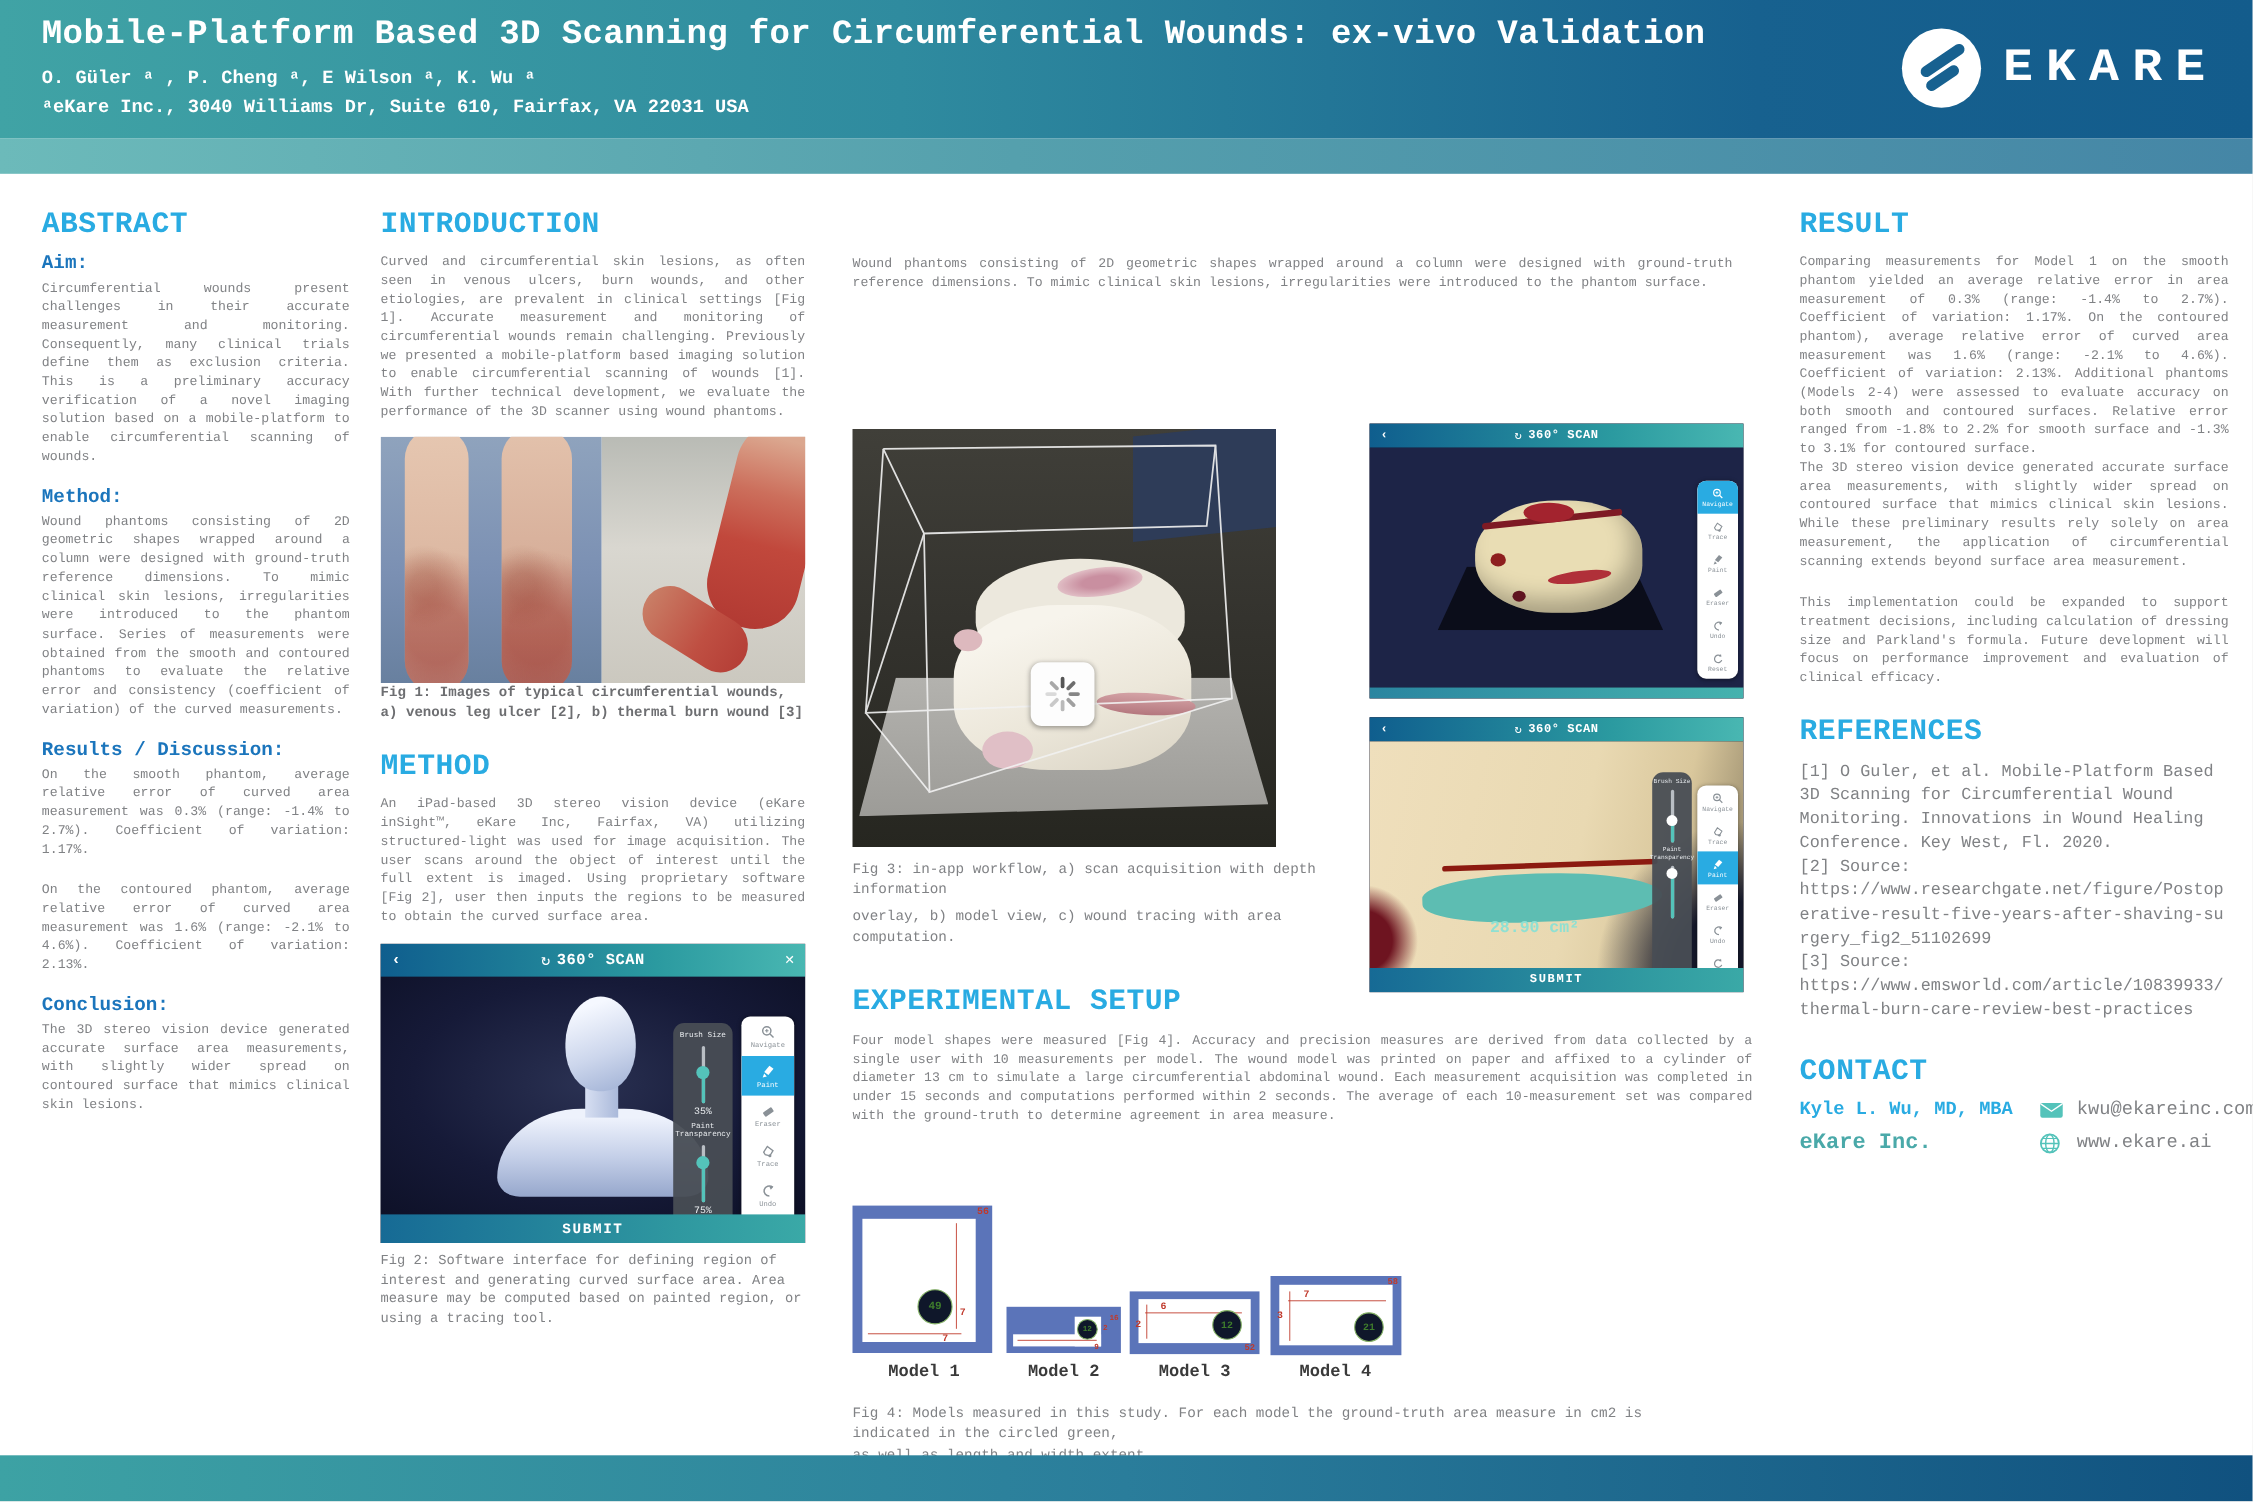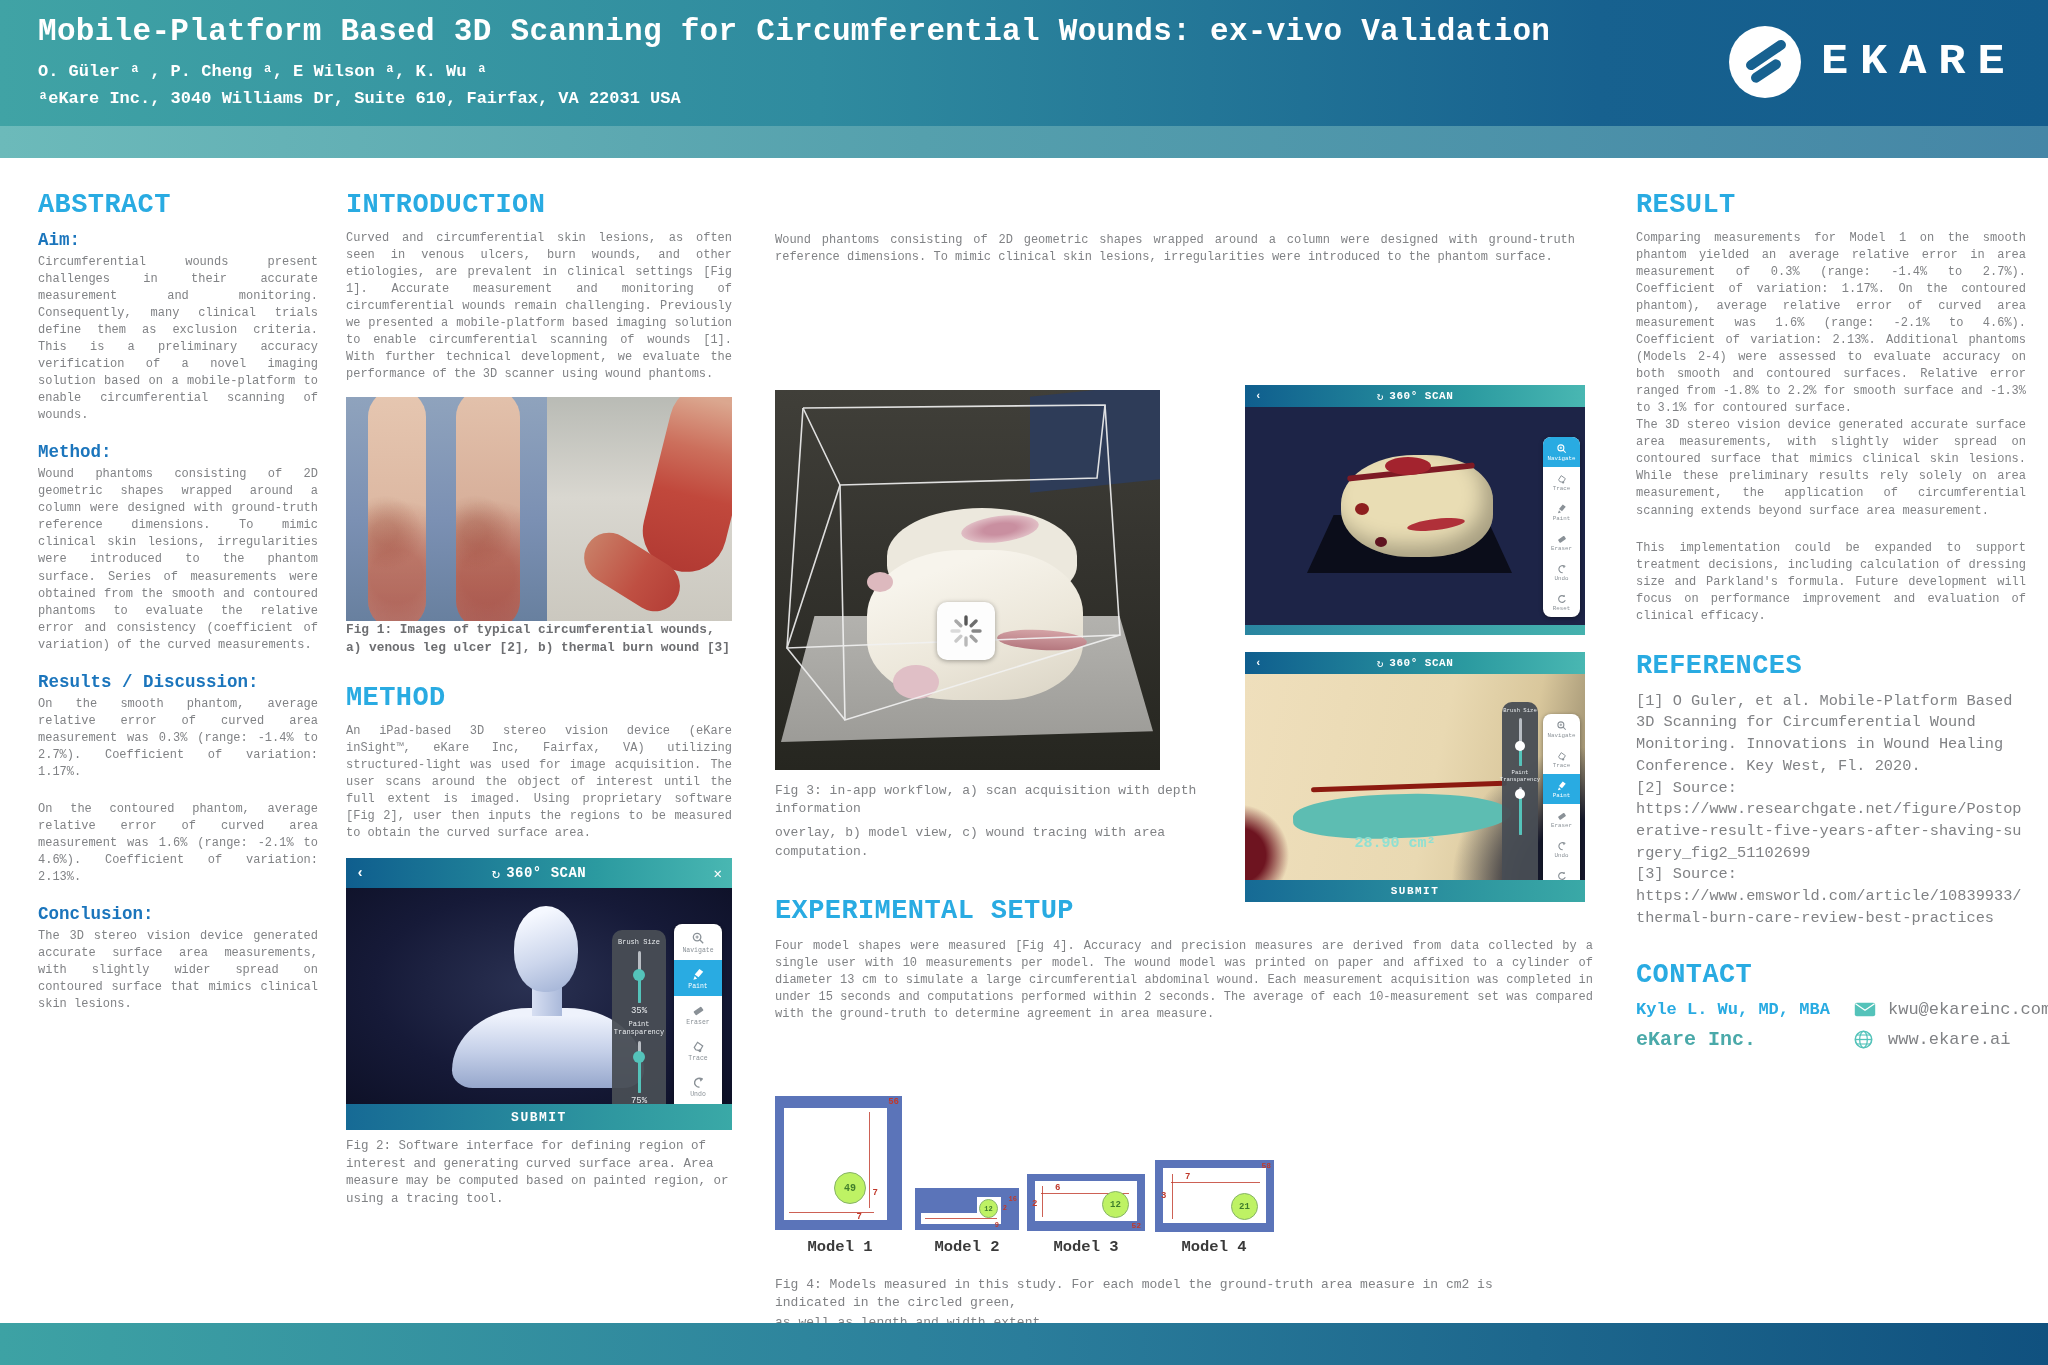--- a/index.html
+++ b/index.html
@@ -154,21 +154,21 @@
   .exp-h{position:absolute;left:775px;top:896px;}
   .exp-t{position:absolute;left:775px;top:938px;width:818px;}
   
   .fig4row{position:absolute;left:775px;top:1092px;width:820px;height:176px;}
   .model{position:absolute;background:#5b74b9;}
   .m-in{position:absolute;background:#fff;}
   .mlabel{position:absolute;top:146px;width:130px;text-align:center;color:#3a3a3a;font-weight:bold;font-size:15.5px;}
   .dimnum{position:absolute;color:#c0392b;font-size:9px;font-weight:bold;line-height:1;}
   .cornernum{position:absolute;color:#c0392b;font-size:9px;font-weight:bold;line-height:1;}
   .dline{position:absolute;background:#c0392b;opacity:.8;}
-  .acircle{position:absolute;border-radius:50%;background:#bef264;border:1px solid #86b367;
+  .acircle{position:absolute;border-radius:50%;background:#0f172a;border:1px solid #86b367;
     display:flex;align-items:center;justify-content:center;color:#3f7d2c;font-weight:bold;}
   .fig4cap{position:absolute;left:775px;top:1276px;width:770px;}
   
   .refline{color:#808285;font-size:15.3px;line-height:1.42;}
   .refurl{word-break:break-all;}
   .contact-grid{margin-top:10px;display:grid;grid-template-columns:218px 34px auto;row-gap:9px;align-items:center;}
   .c-name{color:#29abe2;font-weight:bold;font-size:17px;}
   .c-org{color:#4aa9a9;font-weight:bold;font-size:20px;}
   .c-val{color:#808285;font-size:17px;}
   .c-ic{color:#54c3ba;display:flex;align-items:center;}

